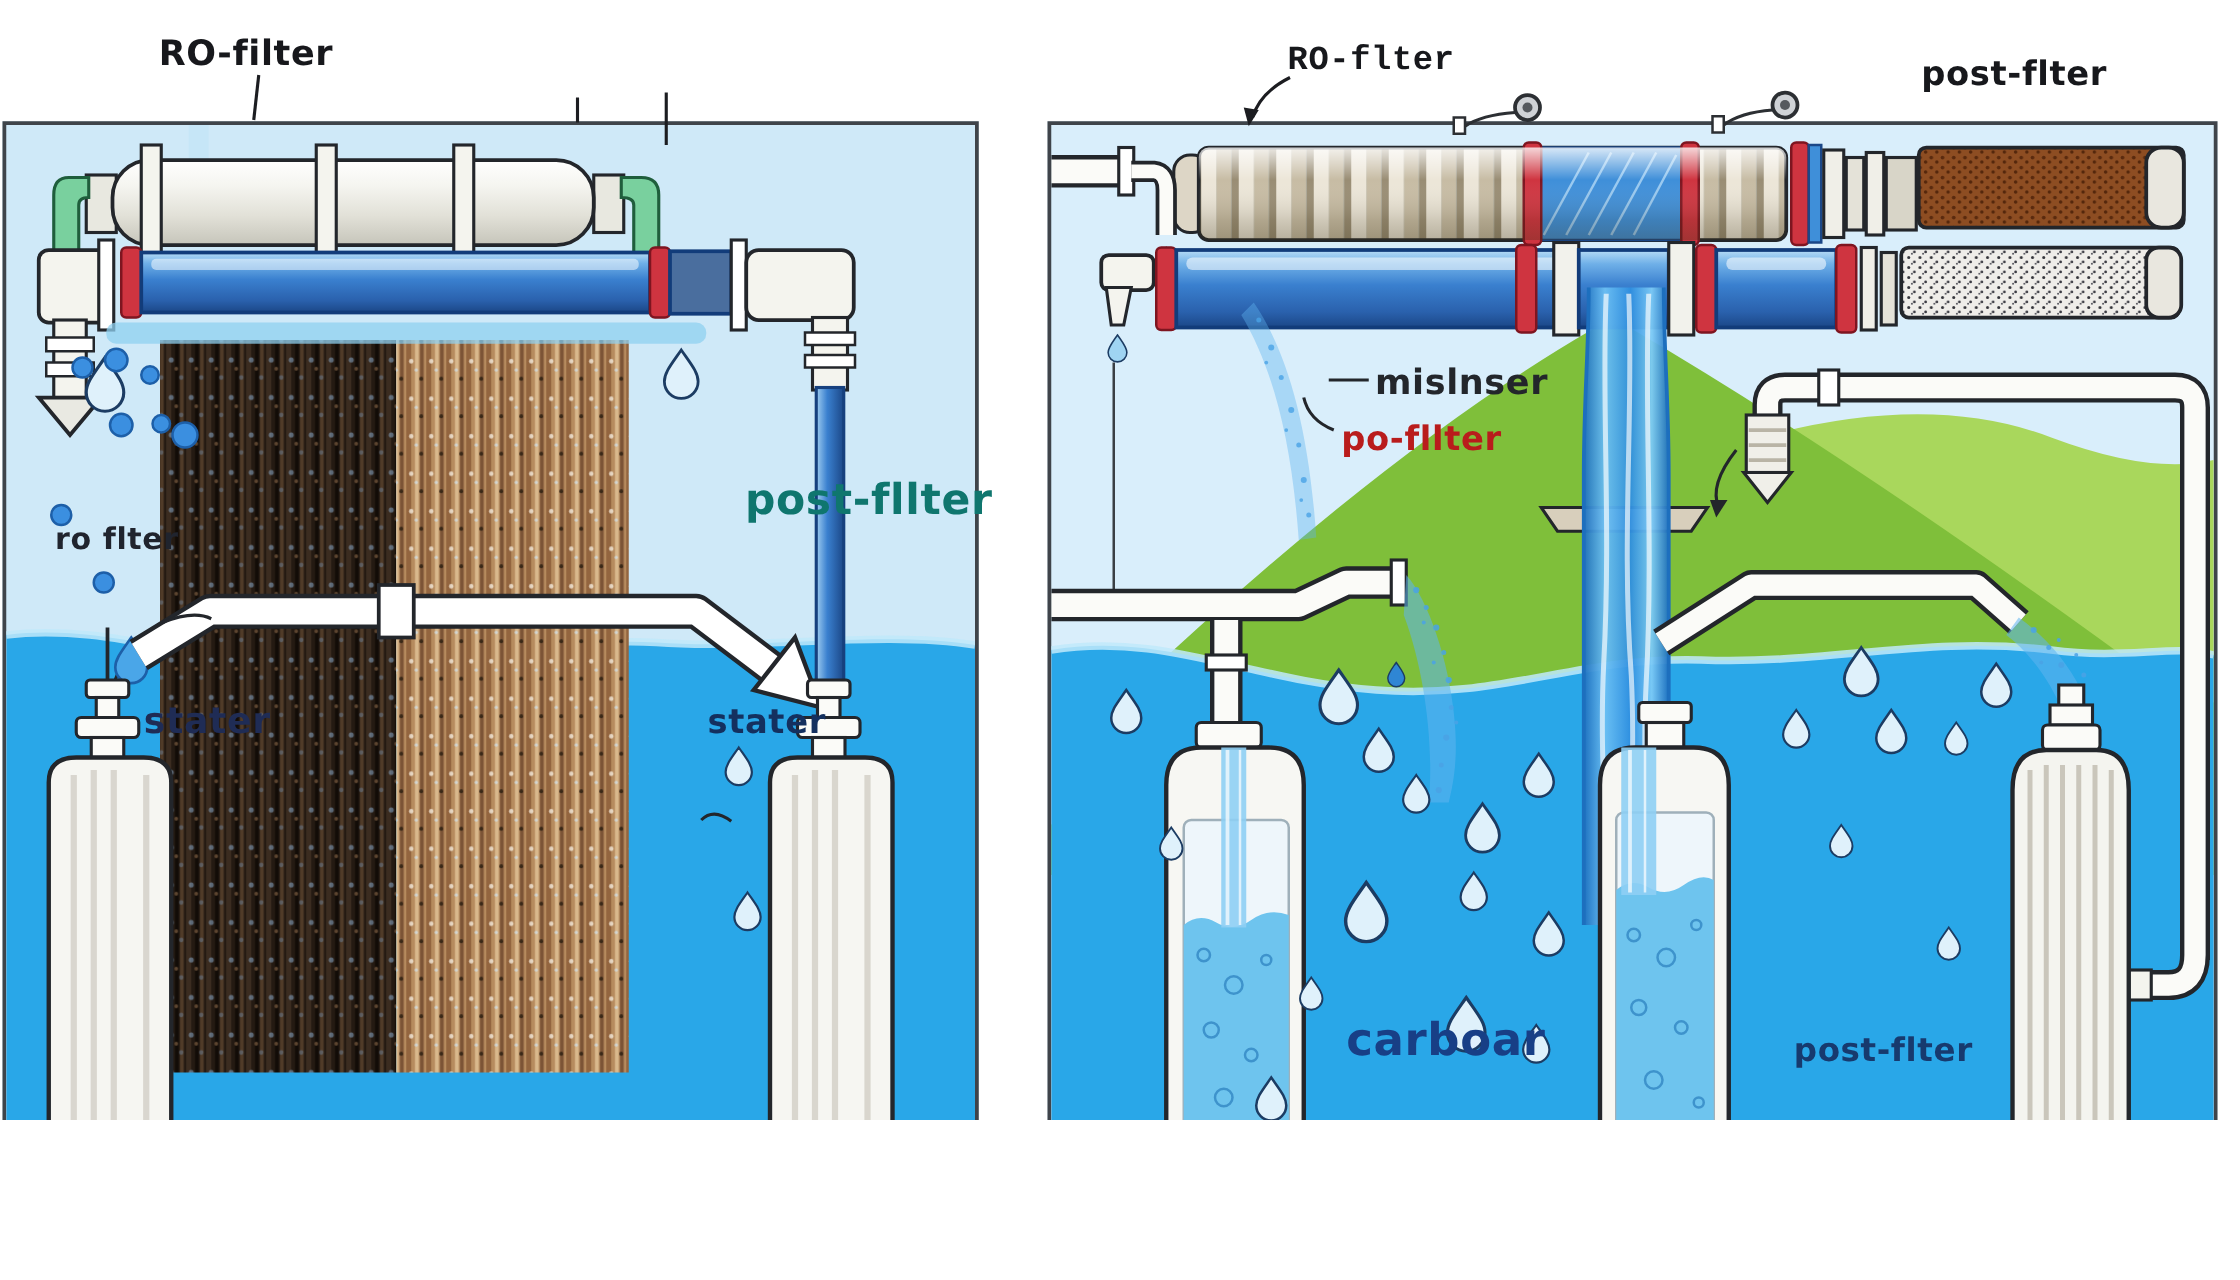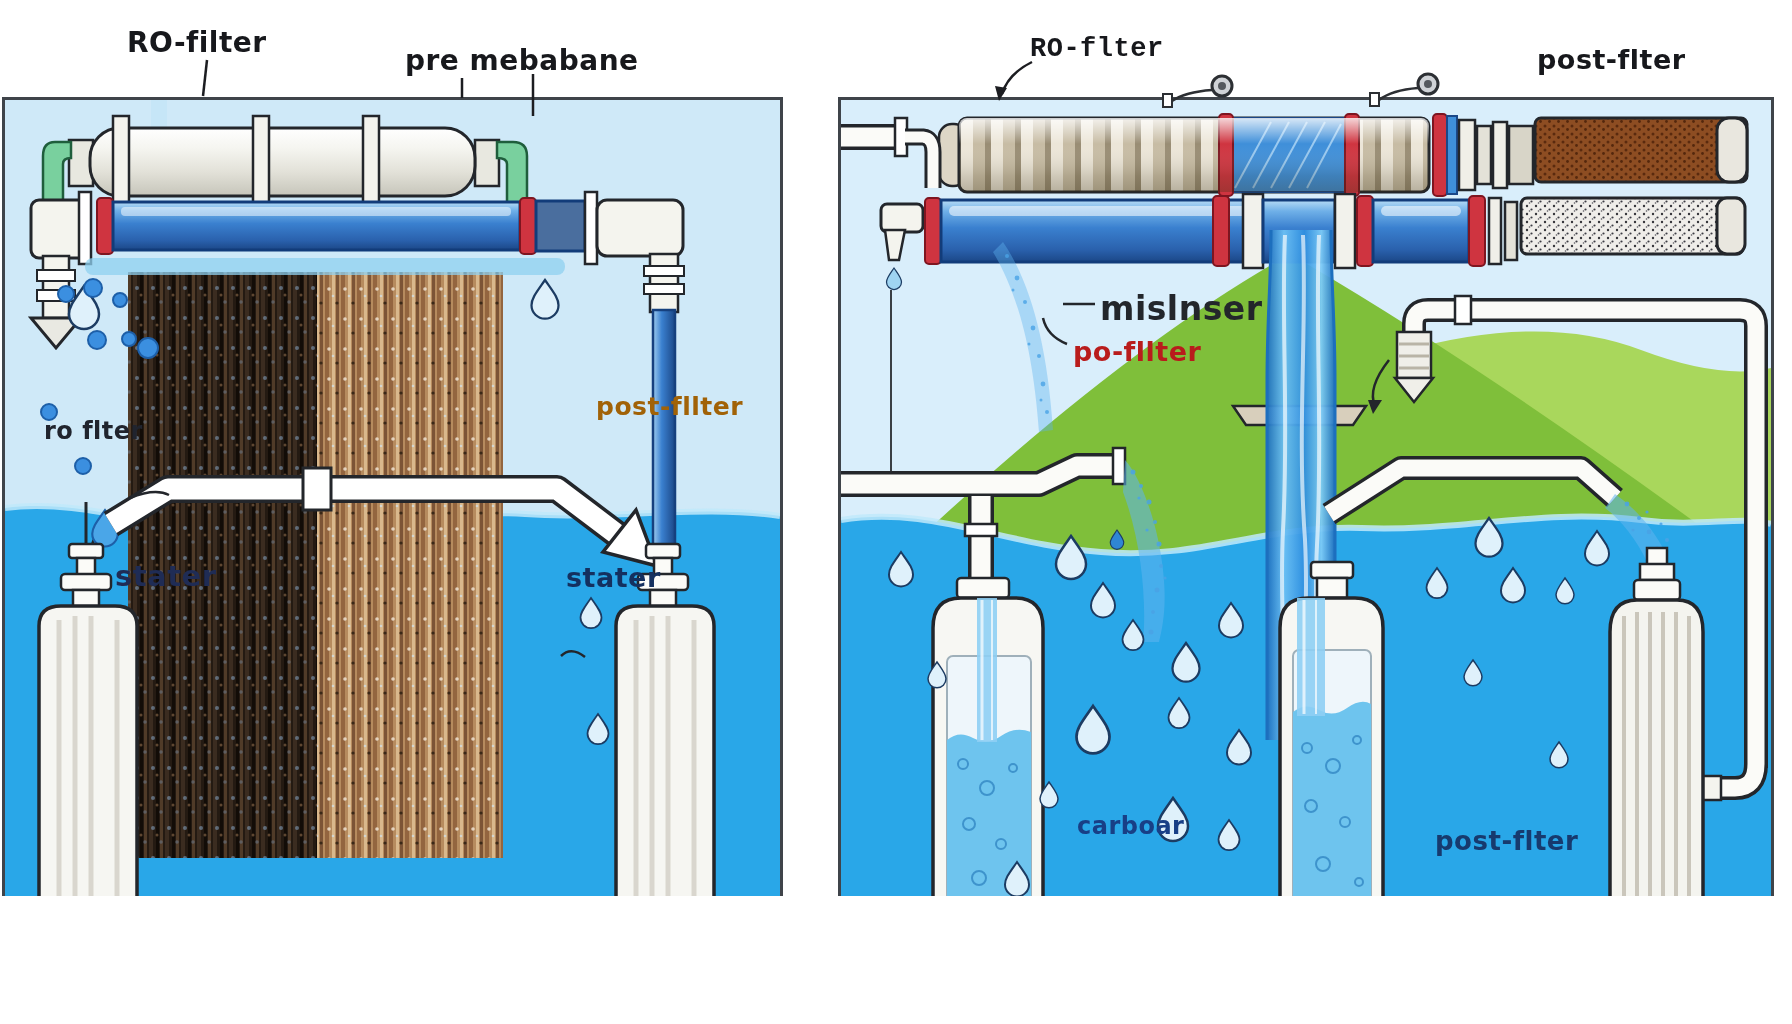--- a/index.html
+++ b/index.html
@@ -413,27 +413,26 @@
     </g>
     <g>
       <path d="M1418,88 Q1392,90 1379,100" fill="none" stroke="#2c2f33" stroke-width="2.5"></path>
       <rect x="1370" y="93" width="9" height="13" fill="#ffffff" stroke="#2c2f33" stroke-width="2"></rect>
       <circle cx="1428" cy="84" r="10" fill="#cfd2d6" stroke="#2c2f33" stroke-width="3"></circle>
       <circle cx="1428" cy="84" r="4" fill="#55595e"></circle>
     </g>
   </svg>
 
   <div class="lbl" style="left:127px;top:26px;font-size:28px;color:#17181c;">RO-filter</div>
-  <div class="lbl" style="left:405px;top:44px;font-size:28px;color:#17181c;">pre mebabane</div>
   <div class="lbl" style="left:44px;top:417px;font-size:24px;color:#20242e;">ro flter</div>
-  <div class="lbl" style="left:596px;top:392px;font-size:25px;color:#a16207;">post-fllter</div>
+  <div class="lbl" style="left:596px;top:380px;font-size:34px;color:#0f766e;">post-fllter</div>
   <div class="lbl" style="left:115px;top:559px;font-size:29px;color:#1f2c55;">stater</div>
   <div class="lbl" style="left:566px;top:562px;font-size:27px;color:#14305f;">stater</div>
 
   <div class="lbl" style="left:1030px;top:34px;font-size:27px;color:#17181c;font-family:Liberation Mono, monospace;">RO-flter</div>
   <div class="lbl" style="left:1537px;top:44px;font-size:27px;color:#17181c;">post-flter</div>
-  <div class="lbl" style="left:1100px;top:289px;font-size:33px;color:#23262b;">mislnser</div>
+  <div class="lbl" style="left:1100px;top:289px;font-size:28px;color:#23262b;">mislnser</div>
   <div class="lbl" style="left:1073px;top:336px;font-size:27px;color:#b91c1c;">po-fllter</div>
-  <div class="lbl" style="left:1077px;top:812px;font-size:24px;color:#183f86;">carboar</div>
+  <div class="lbl" style="left:1077px;top:812px;font-size:36px;color:#183f86;">carboar</div>
   <div class="lbl" style="left:1435px;top:826px;font-size:26px;color:#173a6e;">post-flter</div>
 
   <div class="bottom-rule"></div>
 </div>
 
 </body></html>

